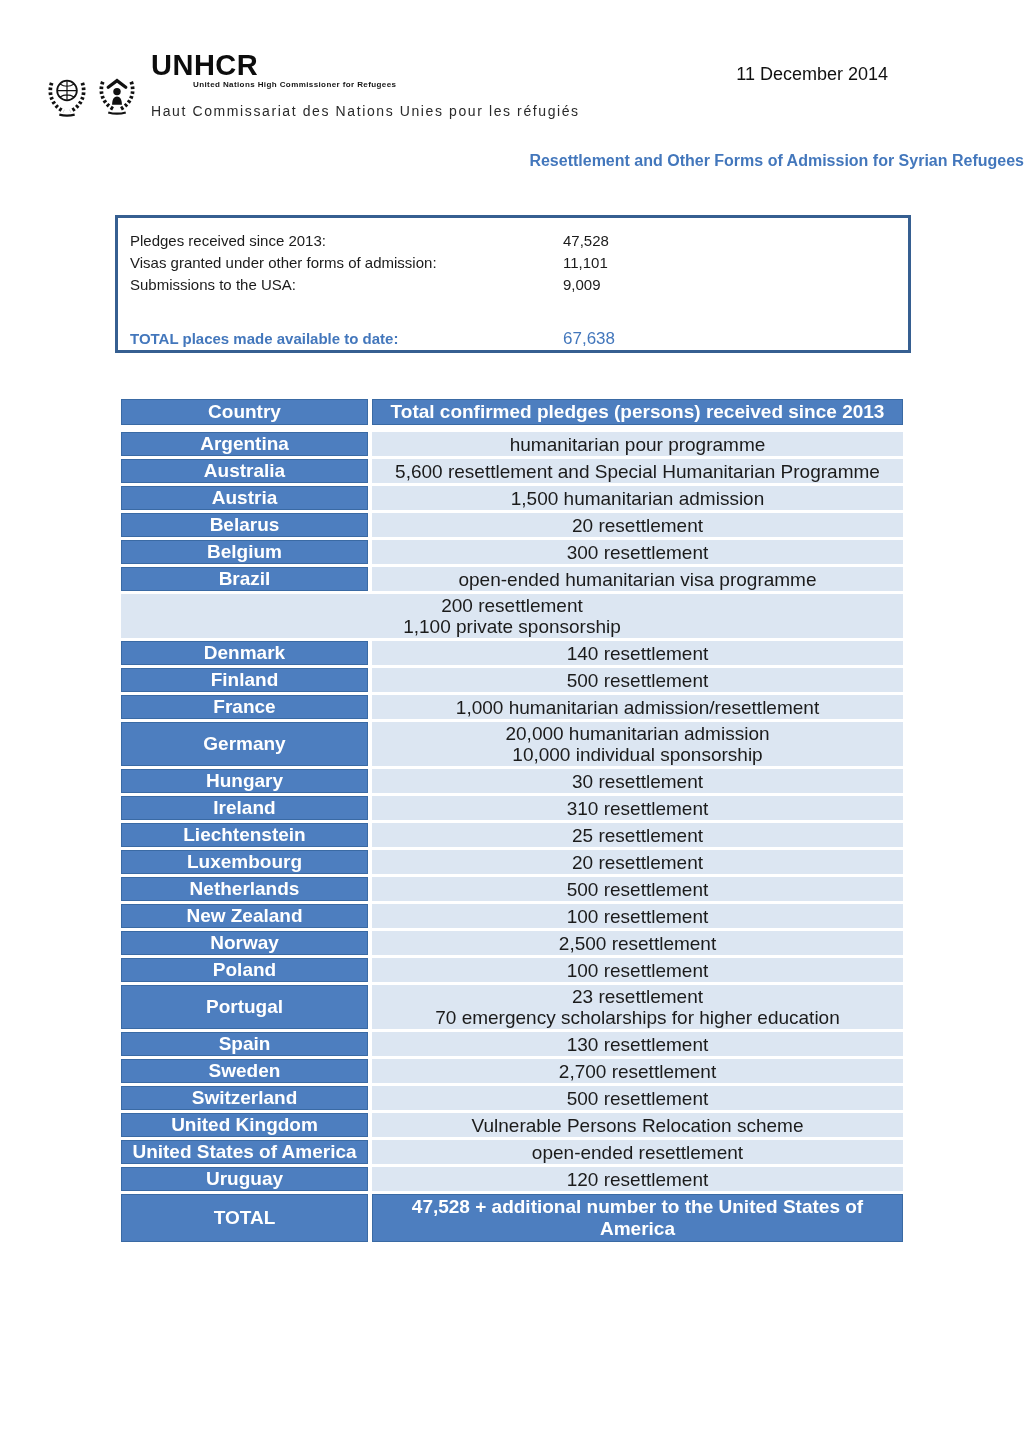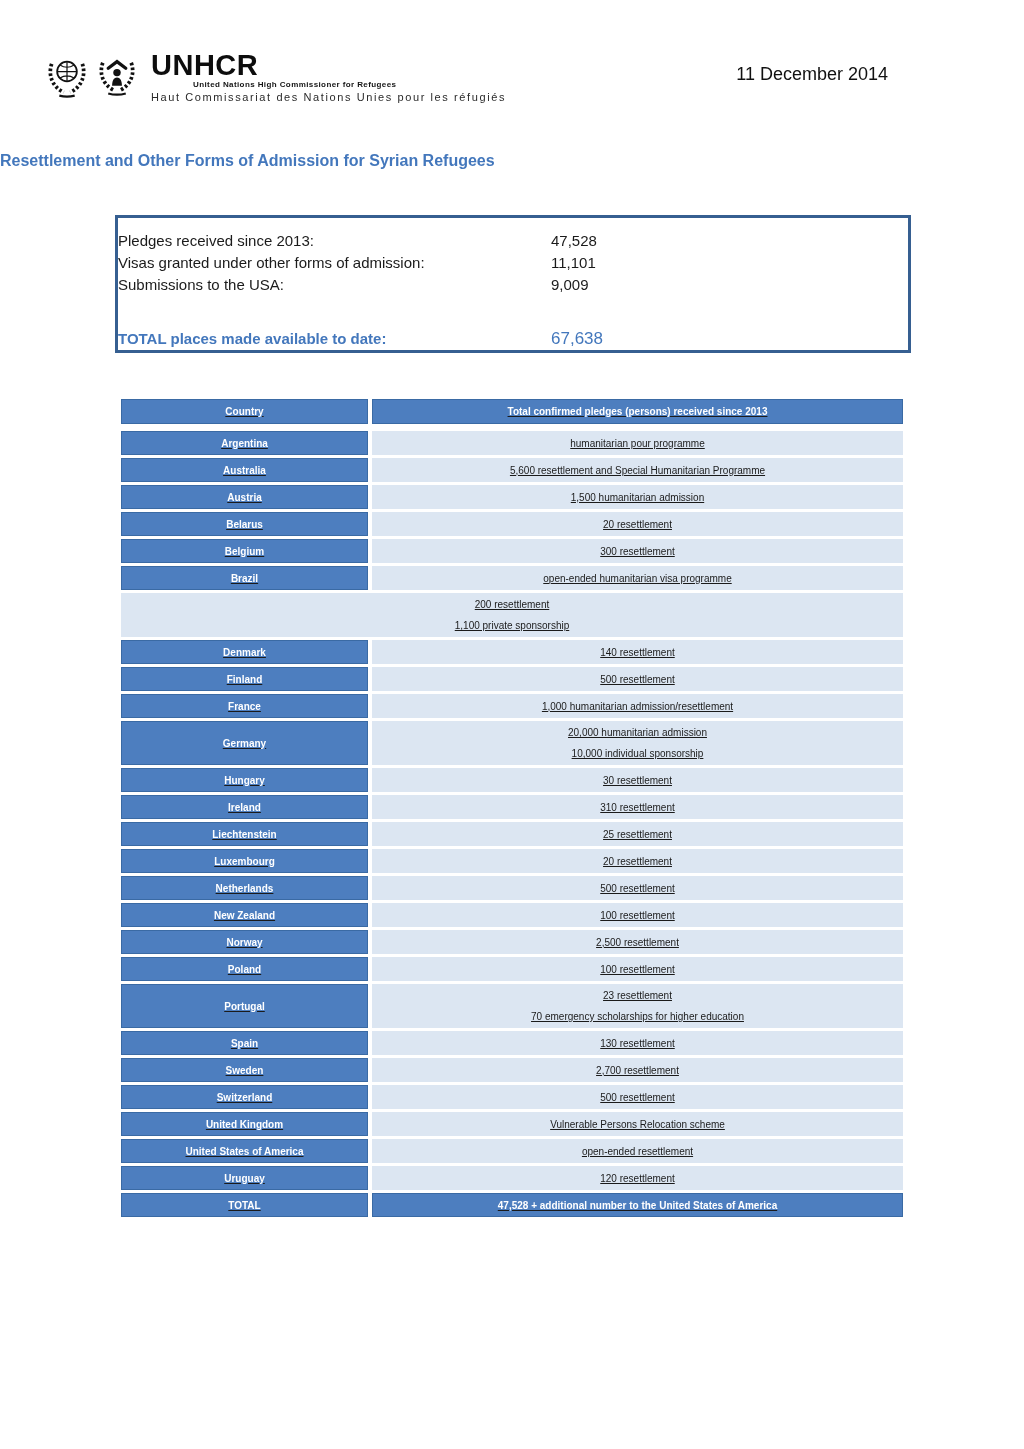--- a/index.html
+++ b/index.html
@@ -8,68 +8,67 @@
     background: #ffffff;
     font-family: "Liberation Sans", sans-serif;
     color: #1b1b1b;
     position: relative;
     overflow: hidden;
   }
 
   
   .logo-block {
     position: absolute; left: 45px; top: 50px;
-    display: flex; align-items: center; gap: 6px;
+    display: flex; align-items: flex-end; gap: 6px;
   }
   .emblem { width: 44px; height: 46px; display: inline-block; }
   .logo-text { margin-left: 6px; }
   .logo-title {
     font-size: 29px; font-weight: 800; letter-spacing: 0.5px;
     color: #0d0d0d; line-height: 26px; margin-top: 2px;
   }
   .logo-sub1 {
     font-size: 8px; font-weight: 700; color: #141414;
     margin-top: 2px; letter-spacing: 0.4px; white-space: nowrap; margin-left: 42px;
   }
   .logo-sub2 {
-    font-size: 11px; color: #2a2a2a; margin-top: 2px;
+    font-size: 14px; color: #2a2a2a; margin-top: 14px;
     letter-spacing: 1.6px; white-space: nowrap;
   }
   .doc-date {
     position: absolute; top: 64px; right: 136px;
     font-size: 18px; color: #111111; text-align: right;
   }
 
   
   .page-title {
     position: absolute; top: 152px; left: 0; width: 100%;
-    margin: 0; text-align: left;
+    margin: 0; text-align: right;
     font-size: 16px; font-weight: 700; color: #4377bc;
   }
 
   
   .summary-box {
     position: absolute; left: 115px; top: 215px;
     width: 796px; height: 138px; box-sizing: border-box;
     border: 3px solid #365f91;
-    padding: 12px 10px 0 0;
+    padding: 12px 10px 0 12px;
     font-size: 15px;
   }
   .sum-row { display: flex; line-height: 22px; }
   .sum-label { width: 433px; }
   .sum-value { font-weight: 400; }
   .sum-total { margin-top: 32px; color: #4377bc; font-weight: 700; }
   .sum-total .sum-label { font-size: 15px; }
   .sum-total .sum-value { font-size: 17px; }
 
   
   .pledge-table {
     position: absolute; left: 121px; top: 399px; width: 782px;
-    font-size: 10px;
-    text-decoration: underline;
+    font-size: 19px;
   }
   .trow { display: flex; gap: 4px; margin-bottom: 3px; align-items: stretch; }
   .trow.header-row { margin-bottom: 7px; }
   .cell { box-sizing: border-box; display: flex; flex-direction: column; justify-content: center; text-align: center; }
   .c-country {
     width: 247px; min-height: 24px;
     background: #4d7ebf; border: 1px solid #3a6aa4;
     color: #ffffff; font-weight: 700;
   }
   .c-pledge {

